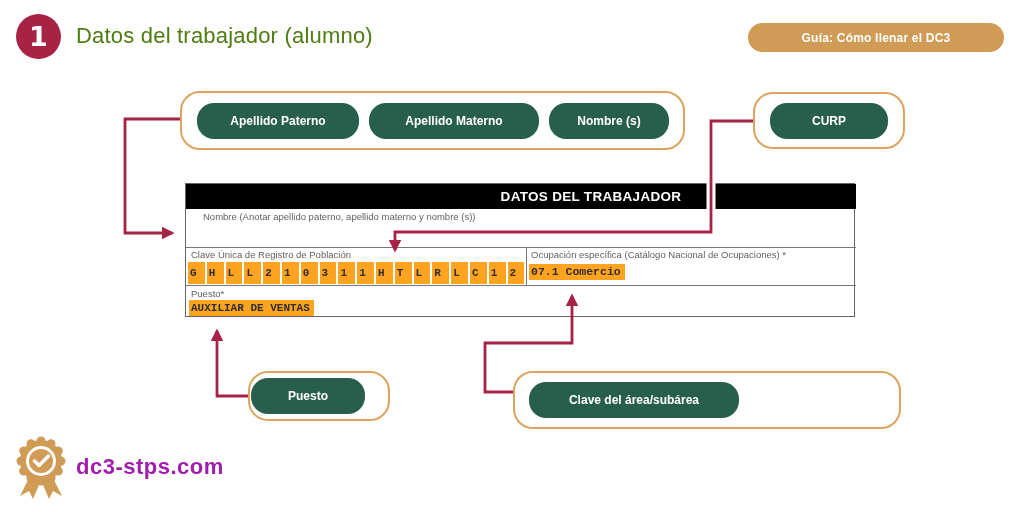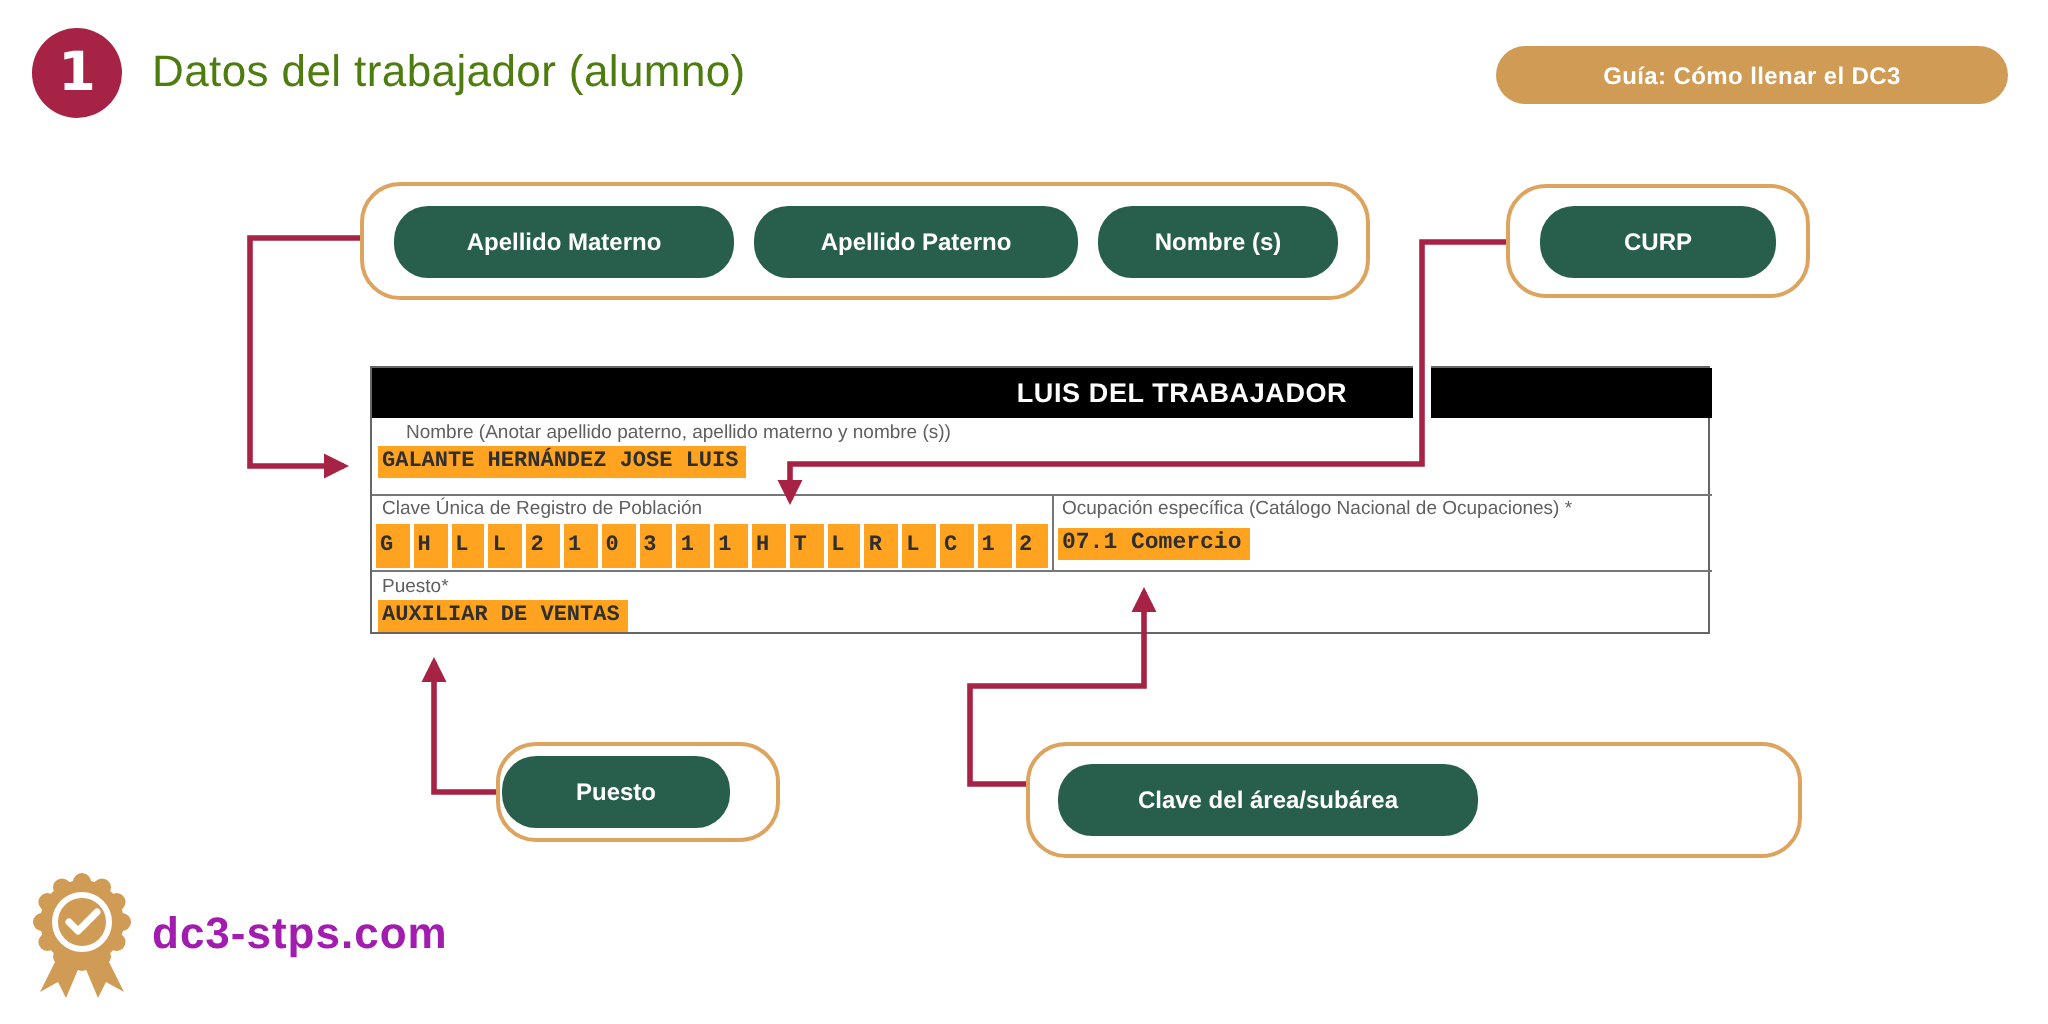--- a/index.html
+++ b/index.html
@@ -86,34 +86,33 @@
 </head>
 <body>
 
 <div class="page">
 
   <div class="step-circle">1</div>
   <div class="page-title">Datos del trabajador (alumno)</div>
   <button class="guide-btn">Guía: Cómo llenar el DC3</button>
 
   <div class="callout-group" id="group-nombre">
+    <div class="pill pill-w1">Apellido Paterno</div>
     <div class="pill pill-w2">Apellido Materno</div>
-    <div class="pill pill-w1">Apellido Paterno</div>
     <div class="pill pill-w3">Nombre (s)</div>
   </div>
 
   <div class="callout-group" id="group-curp">
     <div class="pill pill-curp">CURP</div>
   </div>
 
   <div class="form-table">
-    <div class="tbl-header">LUIS DEL TRABAJADOR</div>
+    <div class="tbl-header">DATOS DEL TRABAJADOR</div>
 
     <div class="flabel" style="left:5px; top:27px;margin-left:12px;">Nombre (Anotar apellido paterno, apellido materno y nombre (s))</div>
-    <div class="fvalue" style="left:3px; top:39px;">GALANTE HERNÁNDEZ JOSE LUIS</div>
 
     <div class="hline" style="top:63px;"></div>
 
     <div class="flabel" style="left:5px; top:65px;">Clave Única de Registro de Población</div>
     <div class="curp-cells">
         <span class="curp-cell">G</span>
         <span class="curp-cell">H</span>
         <span class="curp-cell">L</span>
         <span class="curp-cell">L</span>
         <span class="curp-cell">2</span>

